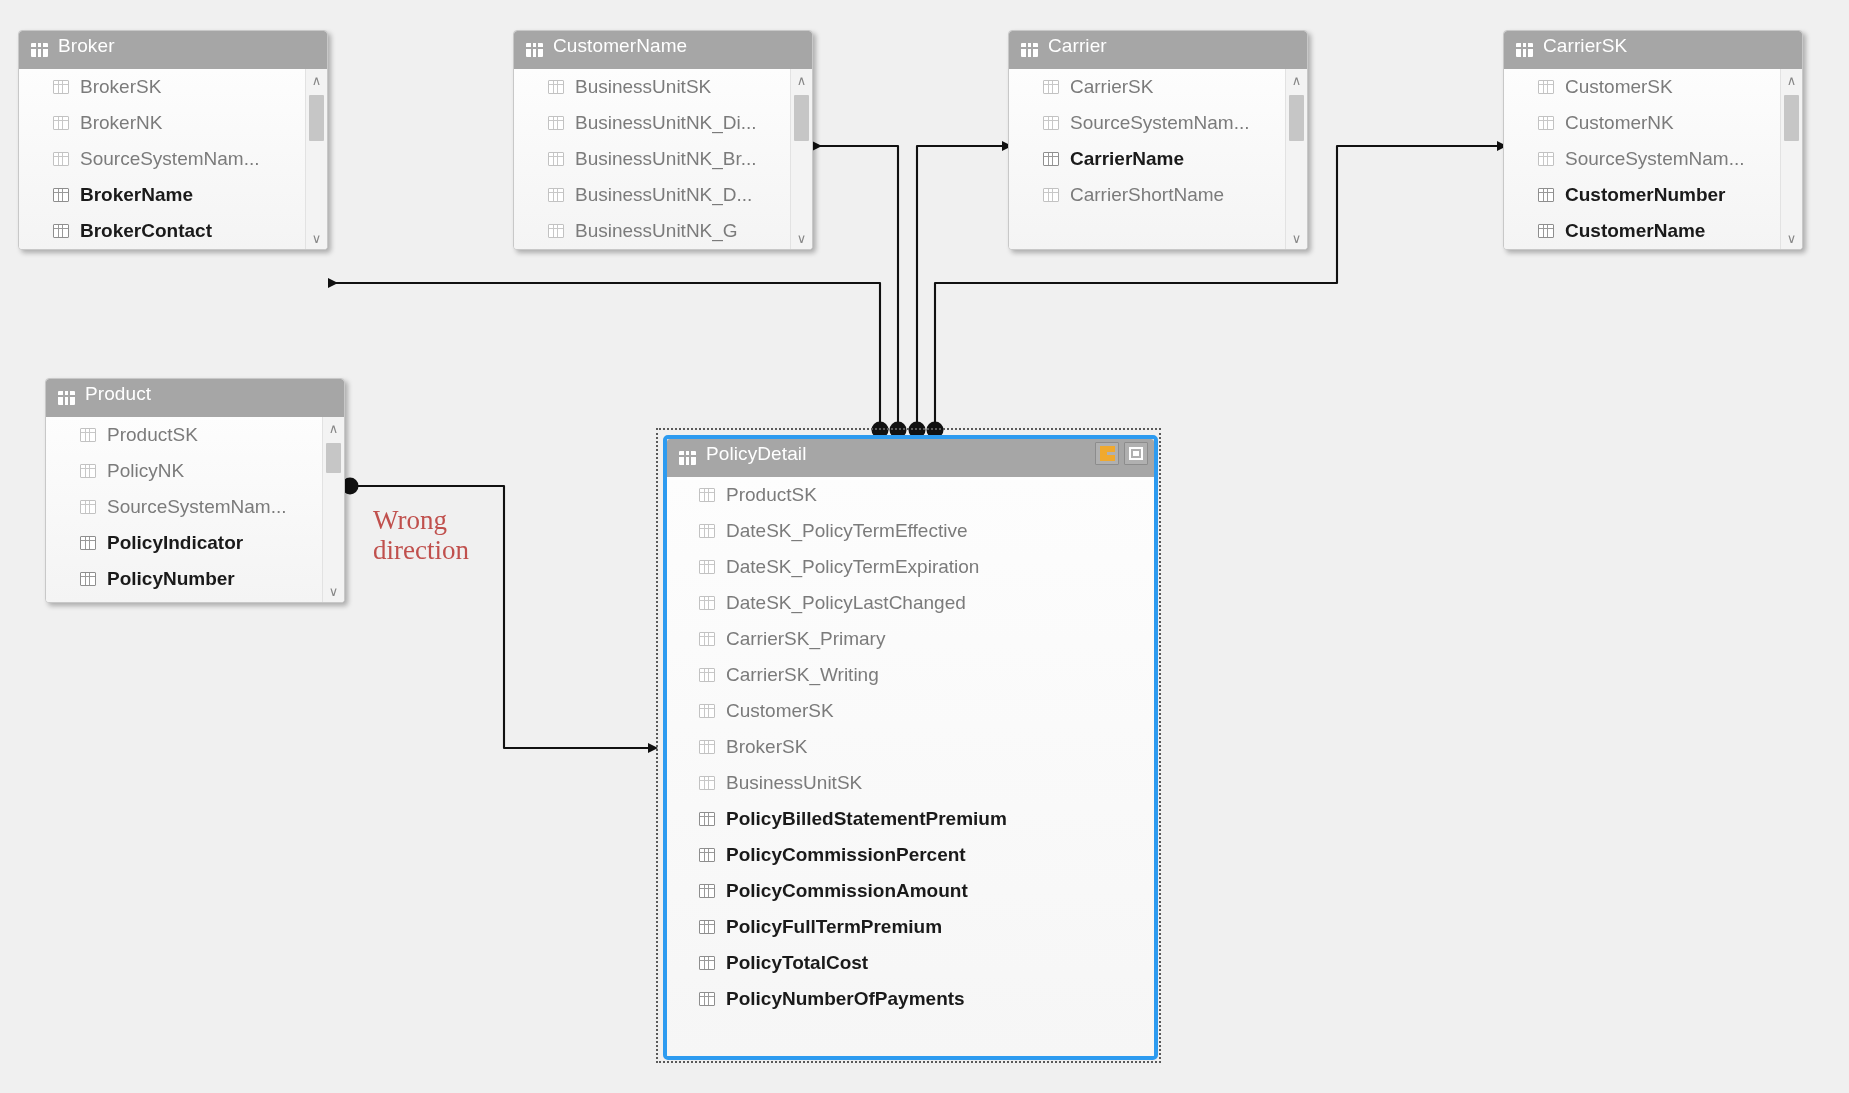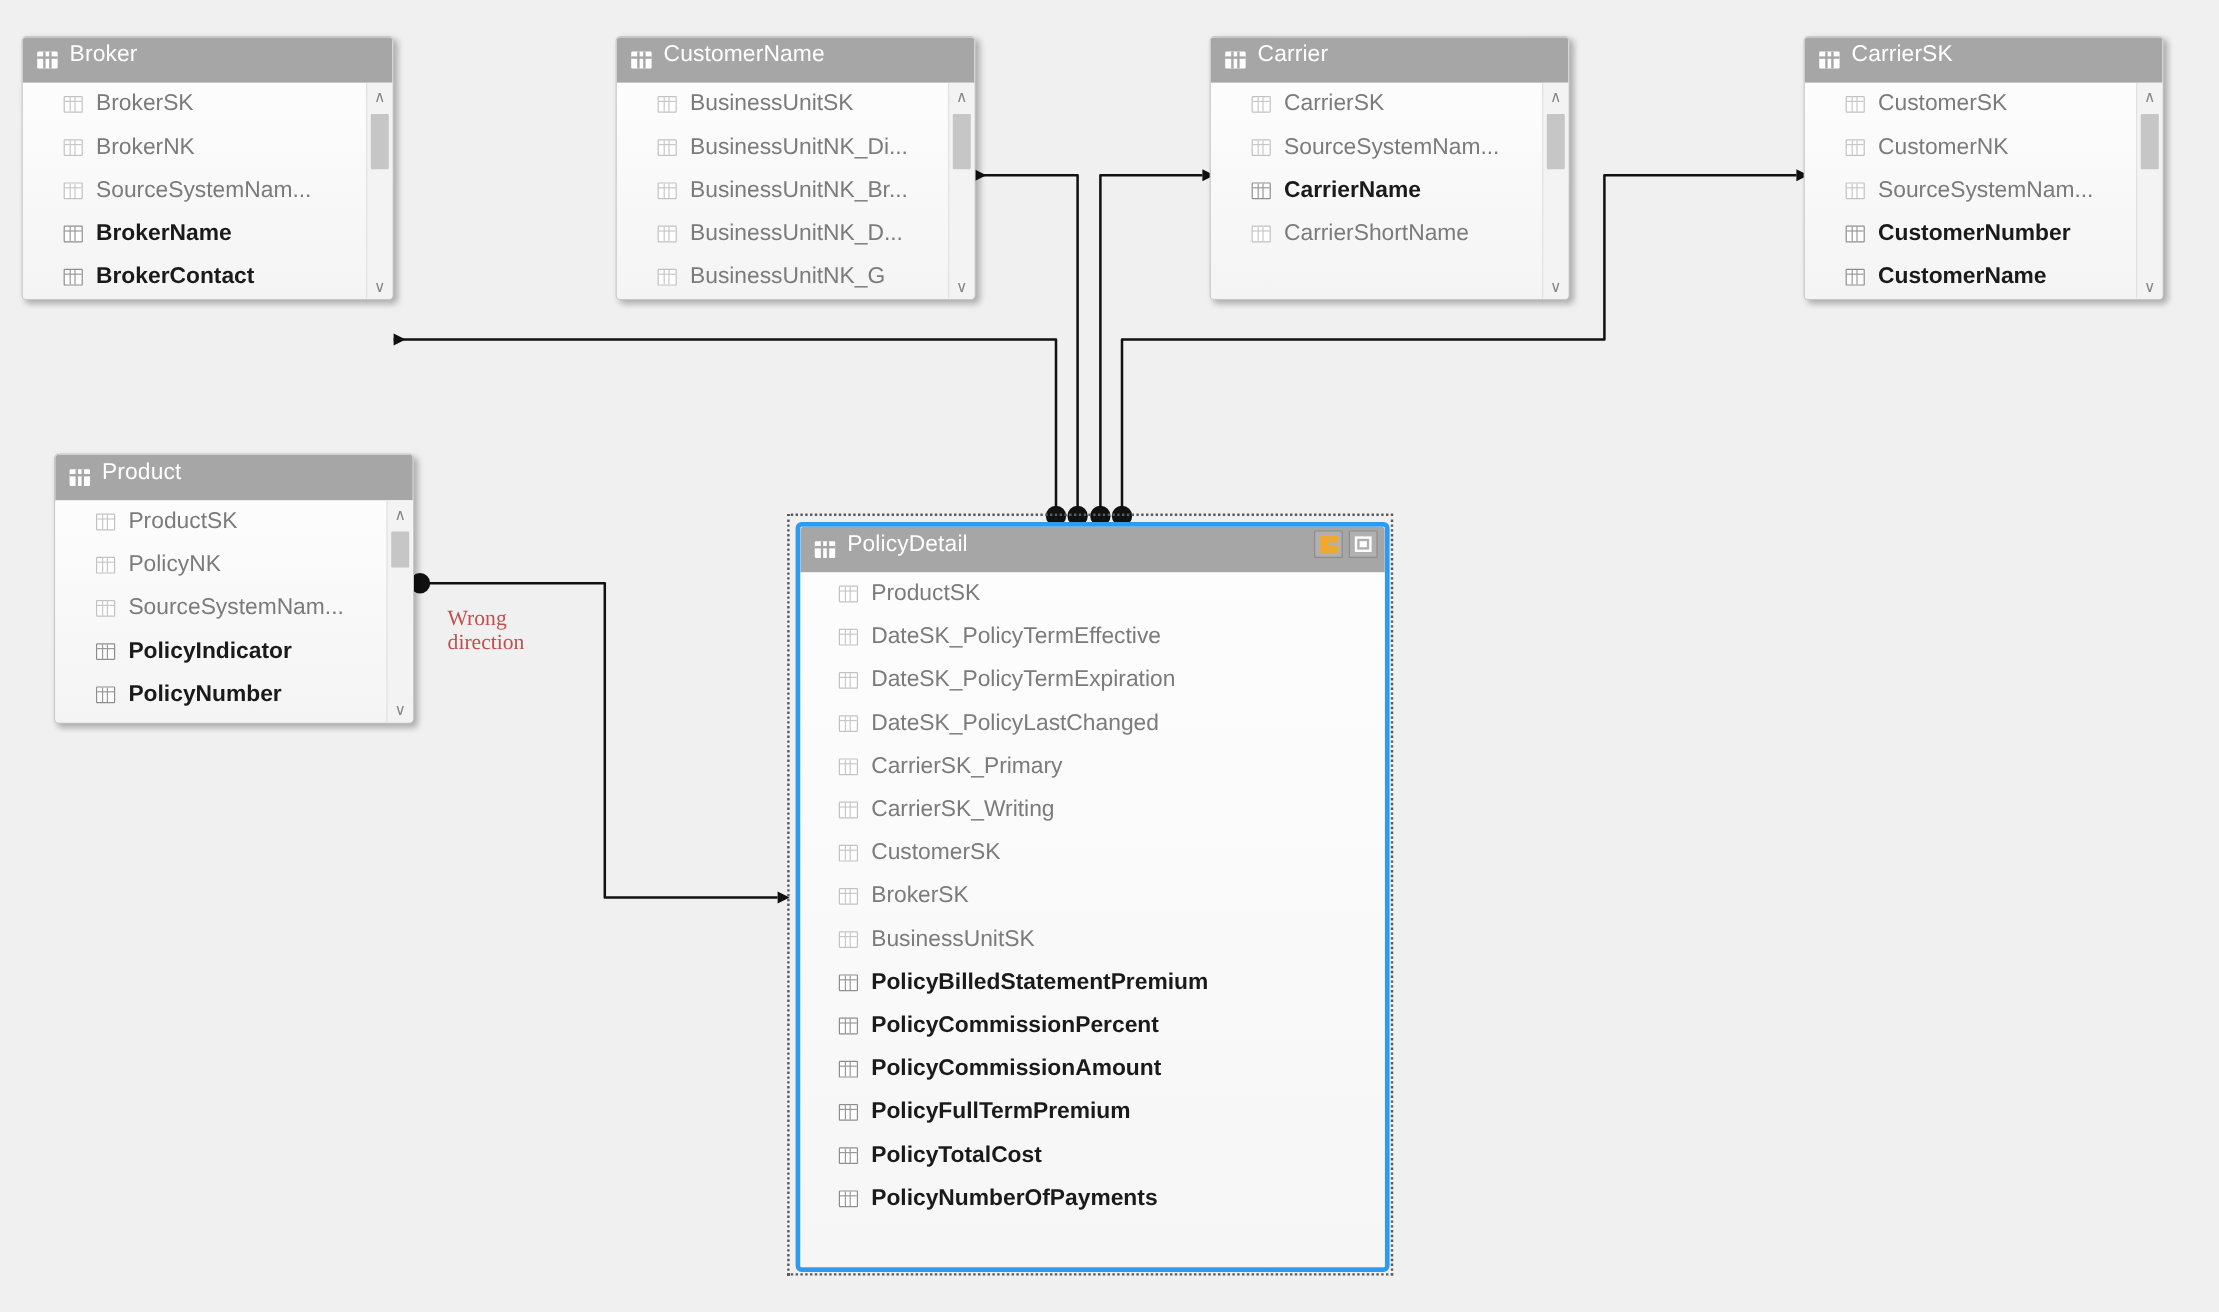--- a/index.html
+++ b/index.html
@@ -244,21 +244,21 @@
   }
 
   
   #annotation {
     position: absolute;
     left: 373px;
     top: 505px;
     width: 120px;
     color: #c0504d;
     font-family: "Liberation Serif", serif;
-    font-size: 18px;
+    font-size: 27px;
     line-height: 1.12;
     z-index: 8;
   }
   #annotation .ln { display: block; }
 </style>
 </head>
 <body>
 
 <div id="canvas">
 

